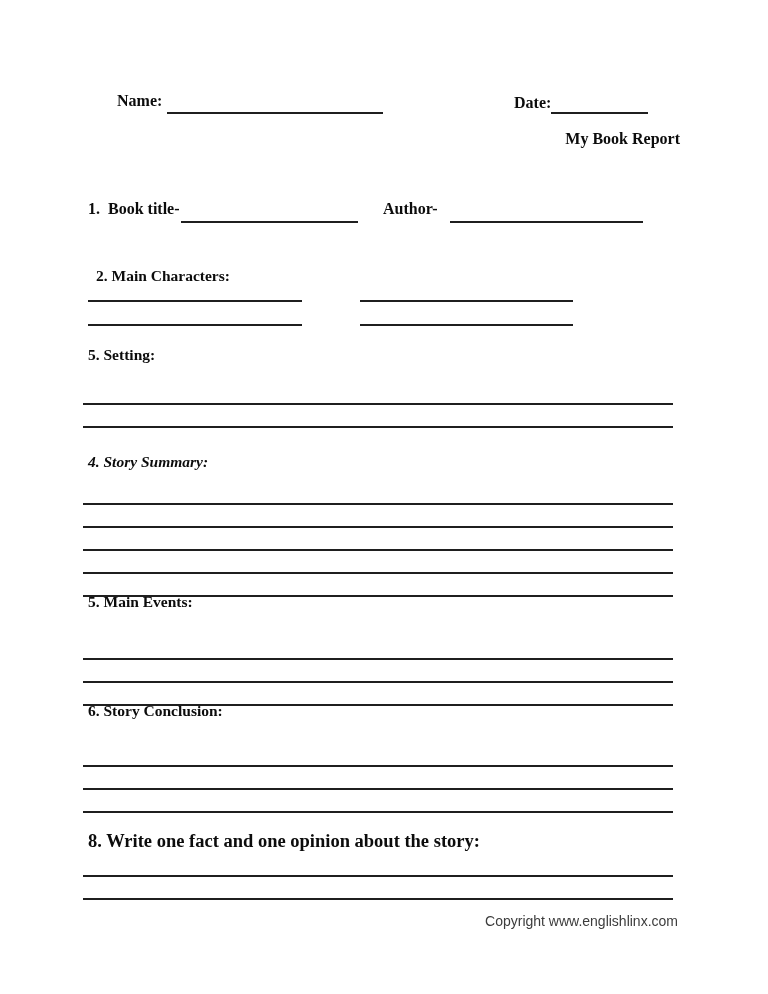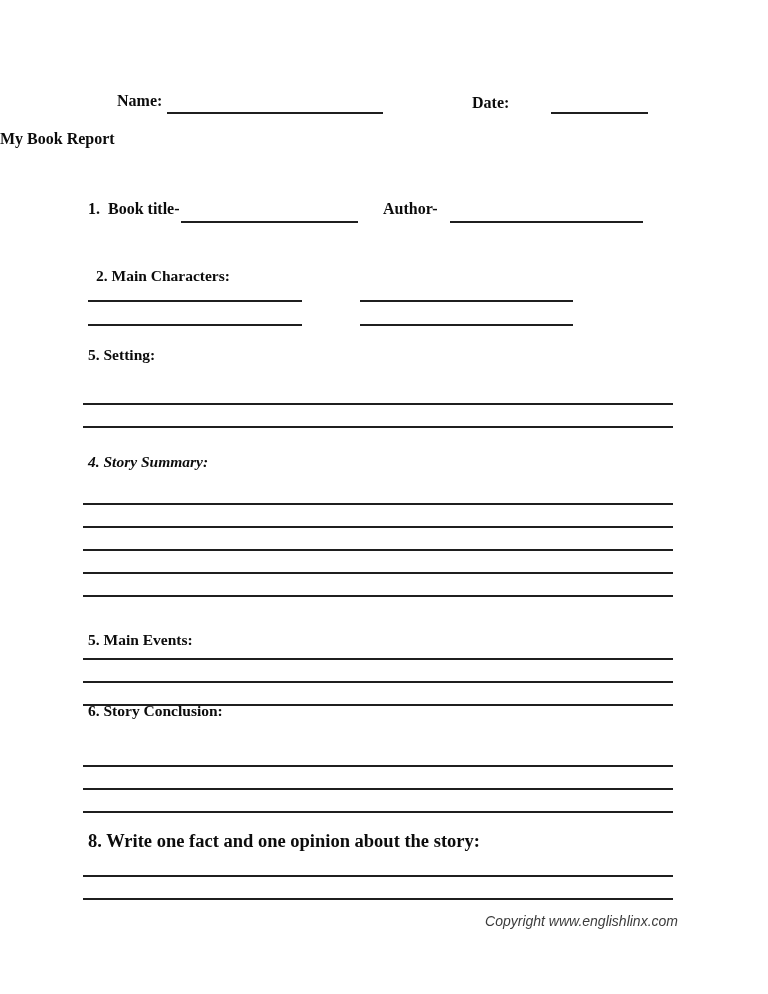--- a/index.html
+++ b/index.html
@@ -10,41 +10,41 @@
     background:#ffffff;
     font-family:"Liberation Serif", serif;
     color:#0c0c0c;
     overflow:hidden;
   }
   .abs{position:absolute;}
   .lbl{font-weight:700;font-size:16px;line-height:20px;}
   .h{font-weight:700;font-size:15.5px;line-height:20px;}
   .h-big{font-weight:700;font-size:18.5px;line-height:24px;}
   .blank{border-bottom:2px solid #1f1f1f;}
-  .title{left:0;width:680px;text-align:left;font-weight:700;font-size:16px;line-height:20px;}
+  .title{left:0;width:680px;text-align:right;font-weight:700;font-size:16px;line-height:20px;}
   .dir-label{text-decoration:underline;}
   .pre{white-space:pre;}
   .rules{left:83px;width:590px;}
   .rule{height:0;border-top:2px solid #1f1f1f;margin-bottom:21px;}
   .rules.sp24 .rule{margin-bottom:22px;}
   .col-rules{width:214px;}
   .copyright{
     font-family:"Liberation Sans", sans-serif;
     font-size:14px;line-height:18px;color:#3c3c3c;
-    right:90px;text-align:right;font-style:italic;
+    right:90px;text-align:right;
   }
 </style>
 </head>
 <body>
 
 <div class="page">
 
   <div class="abs lbl" style="left:117px;top:91px;">Name:</div>
   <div class="abs blank" style="left:167px;top:93px;width:216px;height:19px;"></div>
-  <div class="abs lbl" style="left:472px;top:93px;">Date:</div>
+  <div class="abs lbl" style="left:514px;top:93px;">Date:</div>
   <div class="abs blank" style="left:551px;top:93px;width:97px;height:19px;"></div>
 
   <div class="abs title" style="top:129px;">My Book Report</div>
 
 
   <div class="abs lbl pre" style="left:88px;top:199px;">1.  Book title-</div>
   <div class="abs blank" style="left:181px;top:200px;width:177px;height:21px;"></div>
   <div class="abs lbl" style="left:383px;top:199px;">Author-</div>
   <div class="abs blank" style="left:450px;top:200px;width:193px;height:21px;"></div>
 
@@ -66,21 +66,21 @@
 
   <div class="abs h" style="left:88px;top:452px;font-style:italic;">4. Story Summary:</div>
   <div class="abs rules" style="top:503px;">
       <div class="rule"></div>
       <div class="rule"></div>
       <div class="rule"></div>
       <div class="rule"></div>
       <div class="rule"></div>
     </div>
 
-  <div class="abs h" style="left:88px;top:630px;">5. Main Events:</div>
+  <div class="abs h" style="left:88px;top:592px;">5. Main Events:</div>
   <div class="abs rules" style="top:658px;">
       <div class="rule"></div>
       <div class="rule"></div>
       <div class="rule"></div>
     </div>
 
   <div class="abs h" style="left:88px;top:701px;">6. Story Conclusion:</div>
   <div class="abs rules" style="top:765px;">
       <div class="rule"></div>
       <div class="rule"></div>

